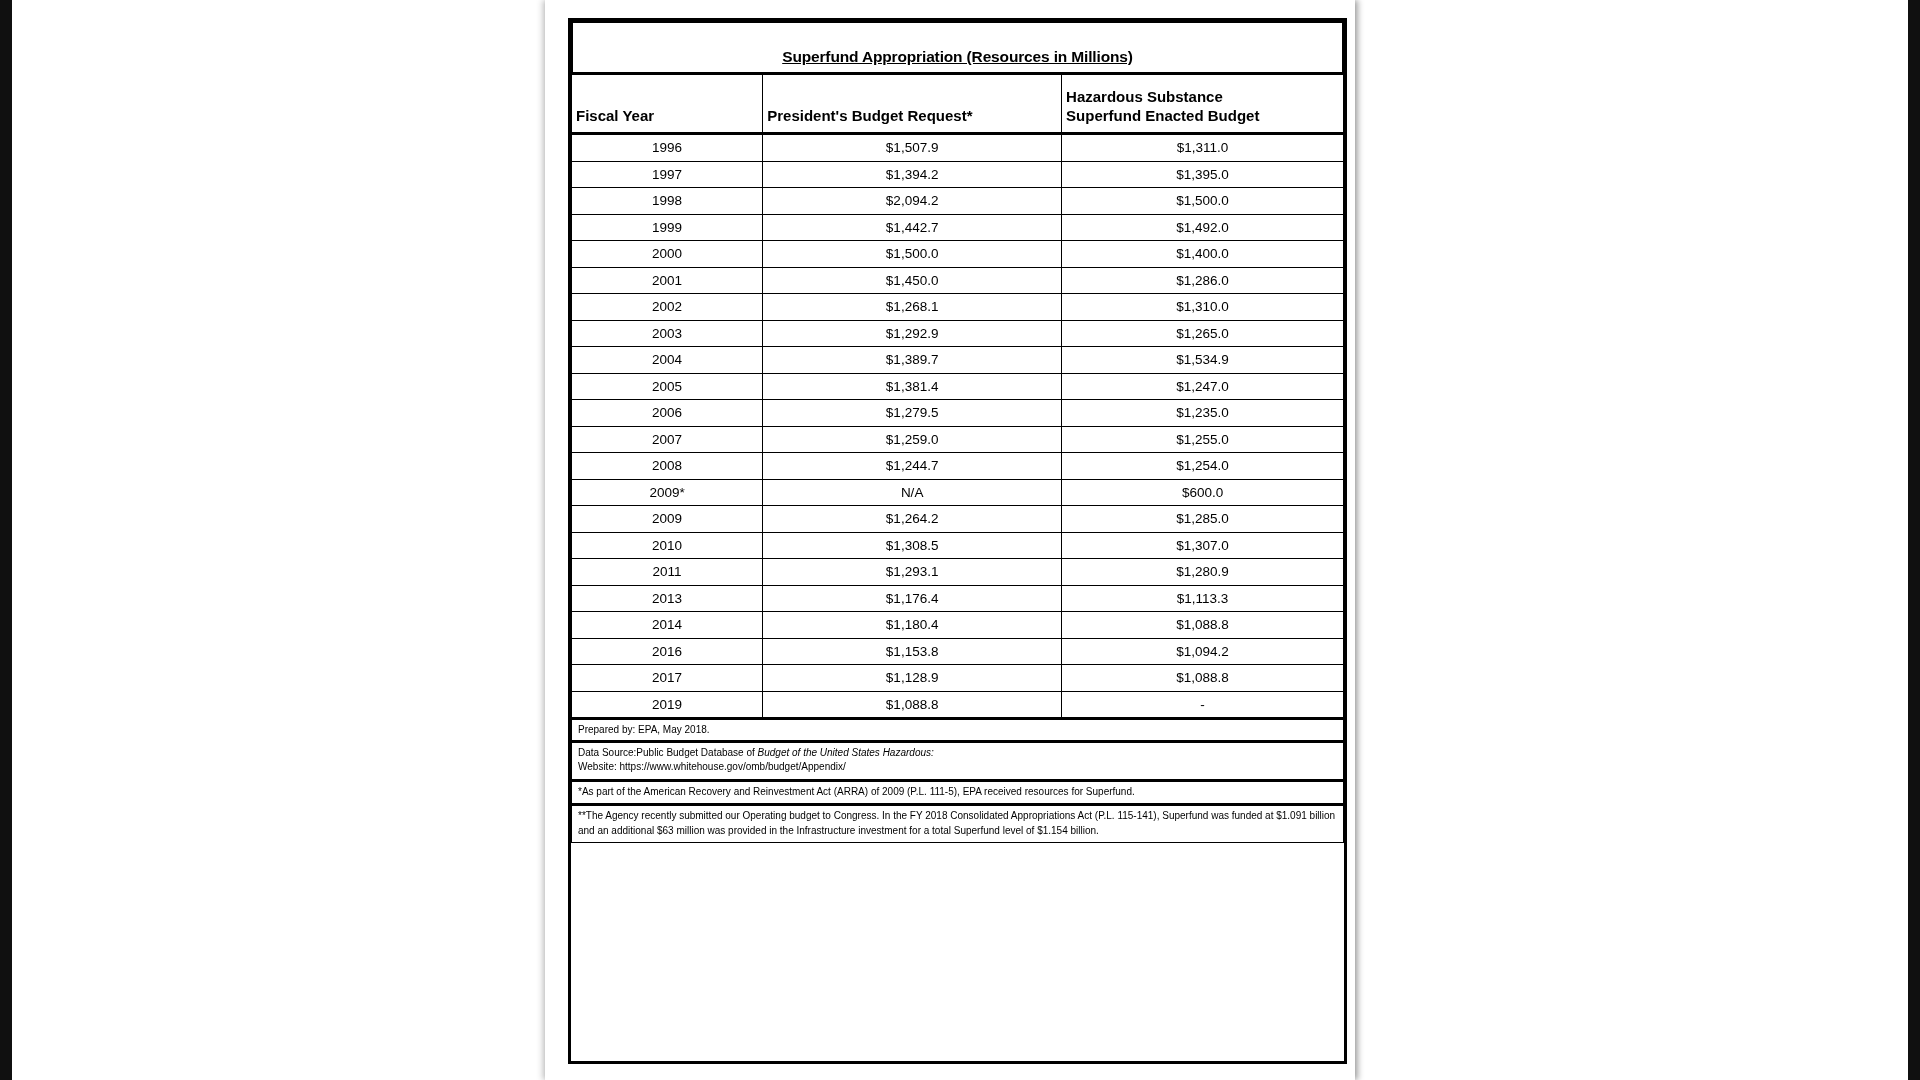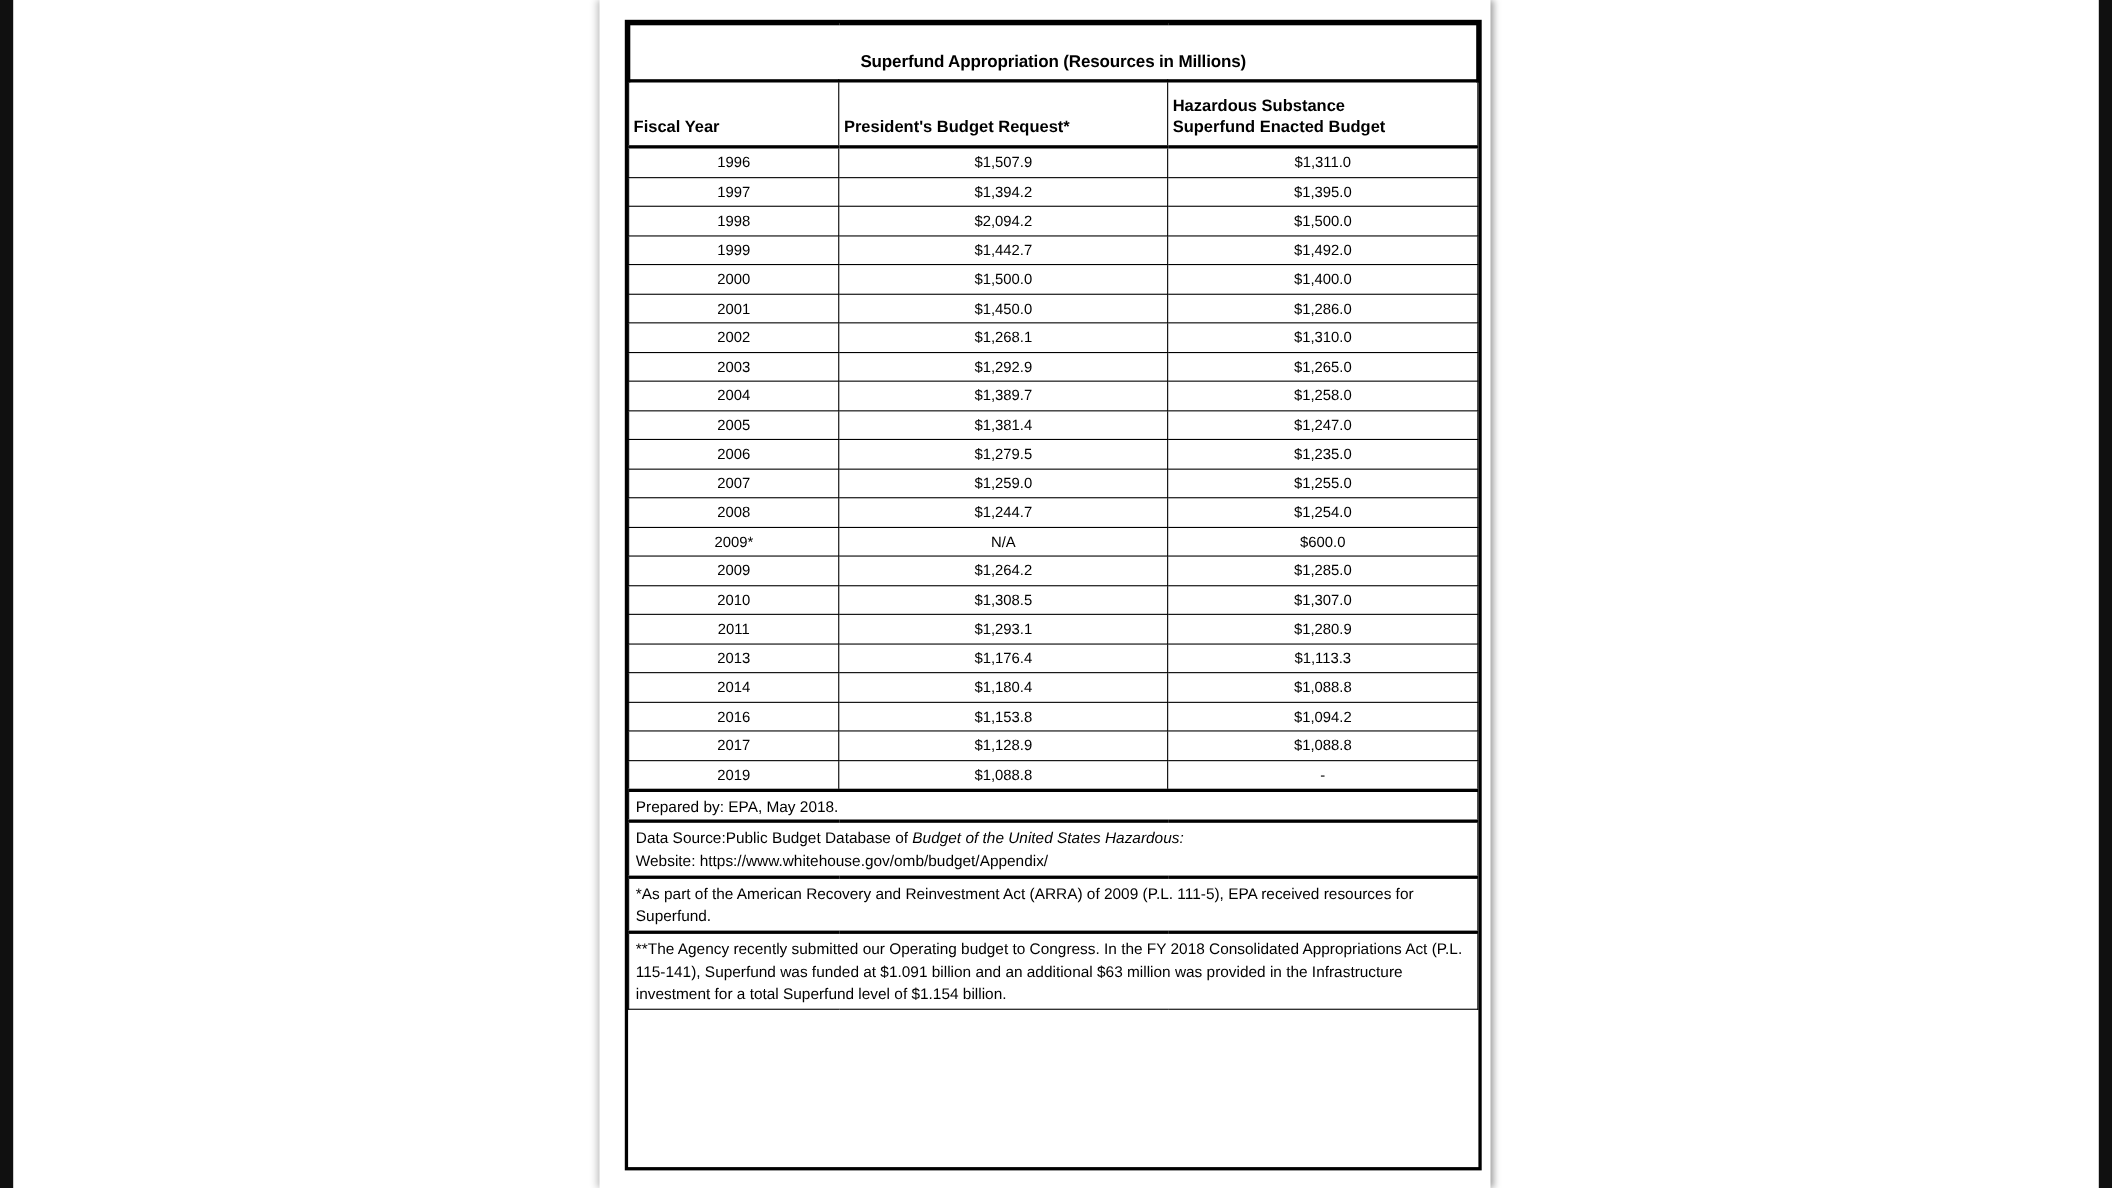--- a/index.html
+++ b/index.html
@@ -82,30 +82,30 @@
   .data-cell {
     text-align: center;
     font-size: 13.5px;
     height: 25.5px;
     line-height: 25.5px;
     padding: 0 !important;
   }
   .data-cell.yr { font-size: 13.5px; }
 
   .note-cell {
-    font-size: 14px;
+    font-size: 10px;
     line-height: 1.45;
     padding: 3px 6px 4px 6px !important;
     text-align: left;
     border-top-width: 3px !important;
   }
   .note-cell.tight { padding-bottom: 2px !important; }
   .note-cell em { font-style: italic; }
 
-  .title-row td { border-left-width: 3px; border-right-width: 3px; border-top-width: 3px; }
+  .title-row td { border-left-width: 3px; border-right-width: 3px; border-top-width: 3px; text-decoration: underline; }
 </style>
 </head>
 <body>
 
 <div id="page">
 
   <div class="edge-band left"></div>
   <div class="edge-band right"></div>
 
   <div class="page-sheet"></div>
@@ -159,21 +159,21 @@
           <td class="data-cell">$1,310.0</td>
         </tr>
         <tr>
           <td class="data-cell yr">2003</td>
           <td class="data-cell">$1,292.9</td>
           <td class="data-cell">$1,265.0</td>
         </tr>
         <tr>
           <td class="data-cell yr">2004</td>
           <td class="data-cell">$1,389.7</td>
-          <td class="data-cell">$1,258.0</td>
+          <td class="data-cell">$1,534.9</td>
         </tr>
         <tr>
           <td class="data-cell yr">2005</td>
           <td class="data-cell">$1,381.4</td>
           <td class="data-cell">$1,247.0</td>
         </tr>
         <tr>
           <td class="data-cell yr">2006</td>
           <td class="data-cell">$1,279.5</td>
           <td class="data-cell">$1,235.0</td>

